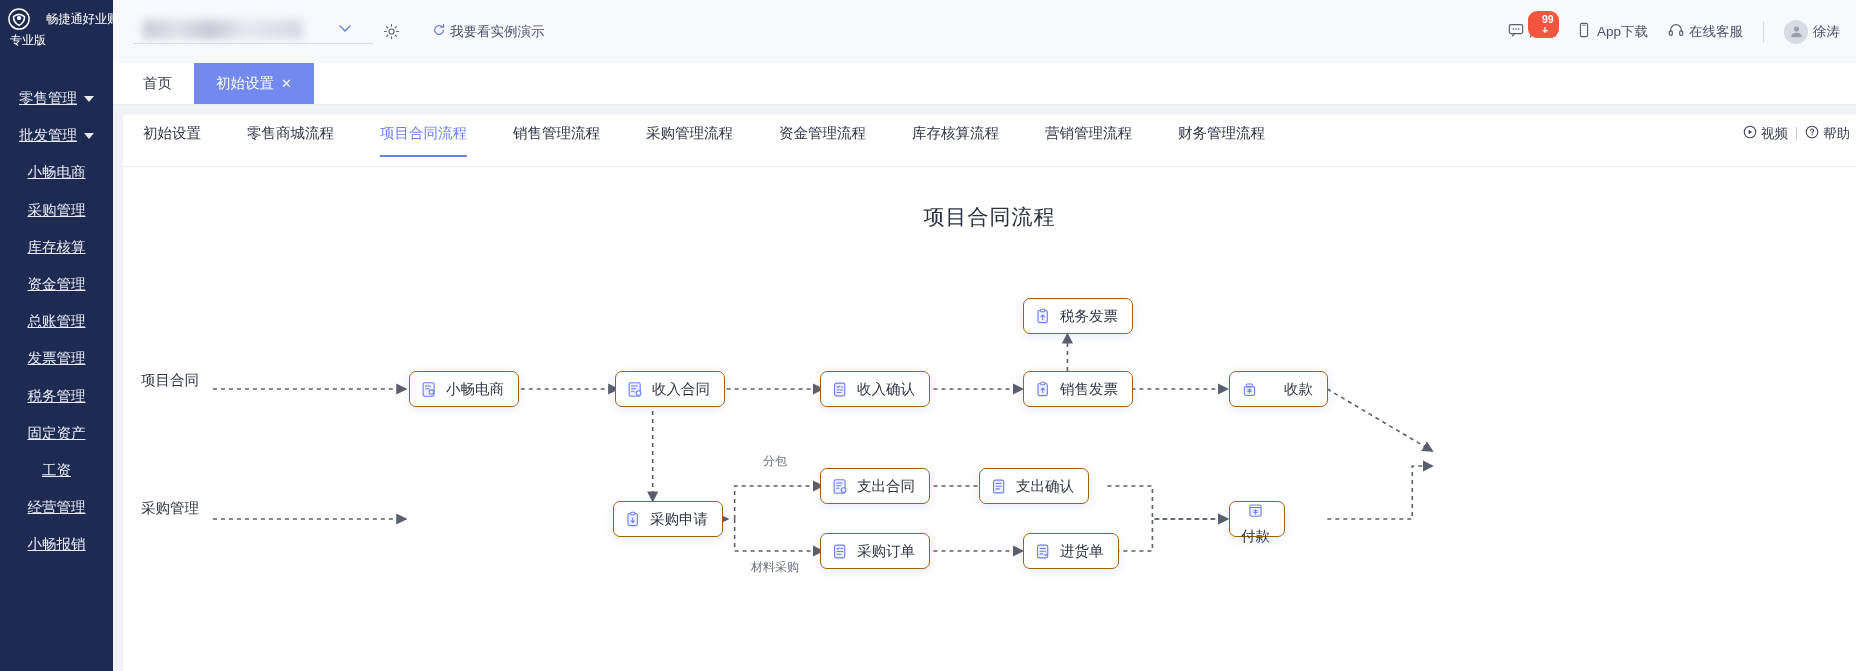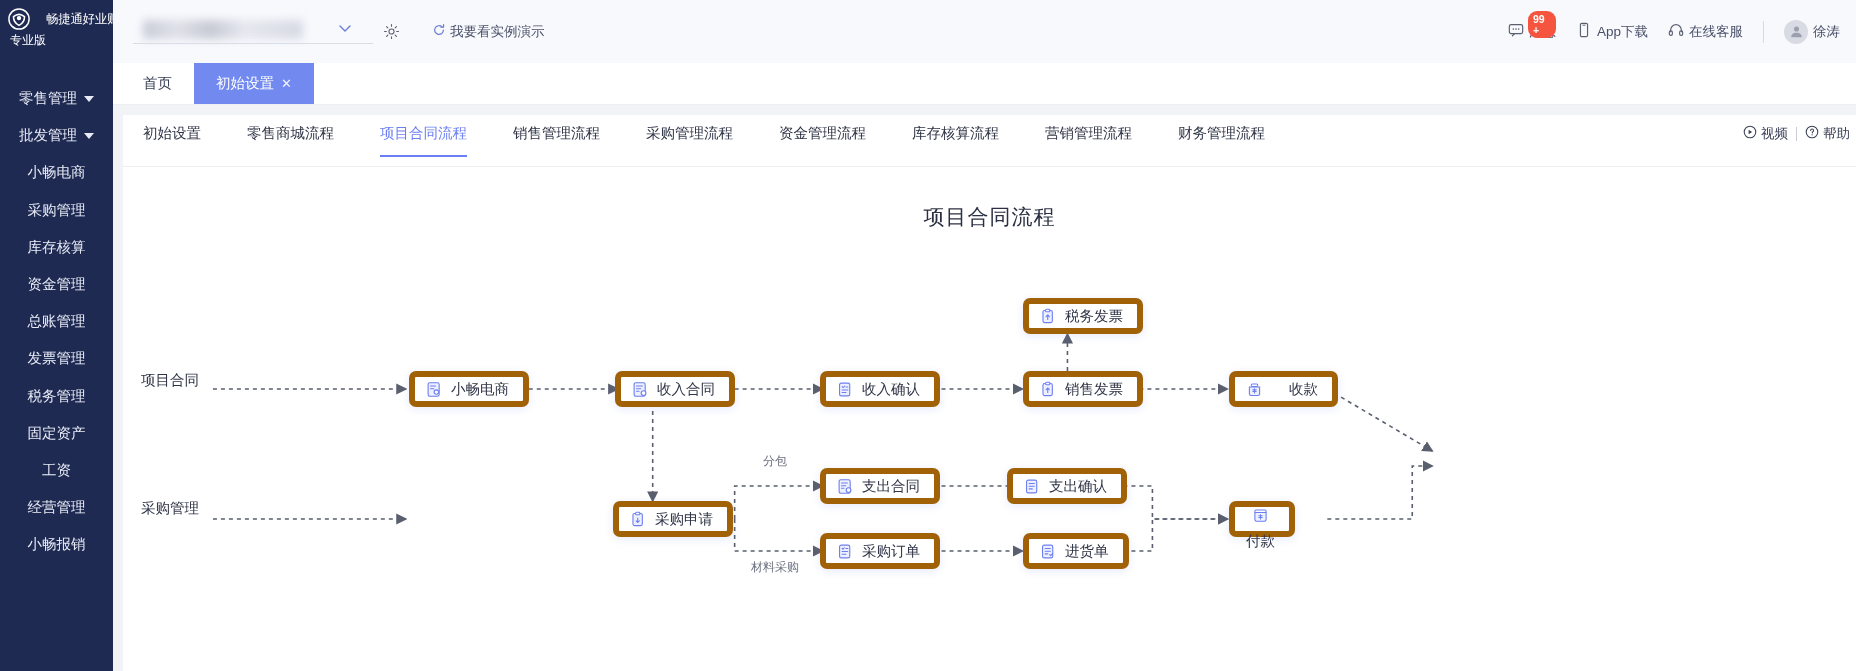--- a/index.html
+++ b/index.html
@@ -34,21 +34,21 @@
     color: #ffffff; font-size: 12px; margin-top: 2px; padding-left: 2px;
   }
   .menu { padding-top: 17px; }
   .menu-item {
     height: 37.2px;
     display: flex; align-items: center; justify-content: center;
     color: #e8ecf7; font-size: 14.5px;
     cursor: pointer;
     position: relative;
   }
-  .menu-label { white-space: nowrap; }
+  .menu-label { white-space: nowrap; text-decoration: underline; }
   .caret {
     margin-left: 7px;
     width: 0; height: 0;
     border-left: 5px solid transparent;
     border-right: 5px solid transparent;
     border-top: 6px solid #e8ecf7;
   }
 
   
   .right { flex: 1 1 auto; display: flex; flex-direction: column; min-width: 0; }
@@ -89,21 +89,21 @@
     margin-left: auto; display: flex; align-items: center; gap: 20px;
   }
   .hdr-item {
     display: flex; align-items: center; gap: 5px;
     color: #4a5068; font-size: 13.5px; cursor: pointer; position: relative;
   }
   .badge {
     position: absolute; top: -11px; left: 20px;
     background: #f5543f; color: #fff;
     font-size: 10.5px; line-height: 1;
-    padding: 3px 5px 3px 5px; border-radius: 9px;
+    padding: 3px 5px 3px 14px; border-radius: 9px;
     font-weight: bold;
   }
   .hdr-divider { width: 1px; height: 22px; background: #d7dae3; }
   .avatar {
     width: 24px; height: 24px; border-radius: 50%;
     background: #d8dbe3; display: flex; align-items: center; justify-content: center;
   }
   .user-name {
     color: #4a5068; font-size: 13.5px; white-space: nowrap; overflow: hidden;
     max-width: 28px;
@@ -163,21 +163,21 @@
   
   .diagram-title {
     text-align: center; font-size: 21px; color: #2b3042;
     margin-top: 36px; letter-spacing: 1px;
   }
   .canvas { position: relative; width: 100%; height: 420px; }
   .node {
     position: absolute;
     height: 36px;
     background: #ffffff;
-    border: 6px solid #a16207;
+    border: 1px solid #a16207;
     border-radius: 7px;
     box-shadow: 0 2px 9px rgba(108,127,242,.16);
     display: flex; align-items: center; gap: 8px;
     padding: 0 14px 0 11px;
     font-size: 14.5px; color: #2f3446;
     white-space: nowrap; cursor: pointer;
   }
   .node svg { flex: 0 0 17px; }
   .swimlane {
     position: absolute; font-size: 14.5px; color: #2f3446; white-space: nowrap;
@@ -494,21 +494,21 @@
 
           <div class="node" style="left:697px; top:237px;">
             <svg viewBox="0 0 20 20">
               <rect x="2.5" y="2" width="13" height="16" rx="2" fill="#eef0fe" stroke="#6c7ff2" stroke-width="1.3"></rect>
               <path d="M5.3 6h7M5.3 9h5M5.3 12h3" stroke="#6c7ff2" stroke-width="1.2" stroke-linecap="round"></path>
               <circle cx="13.6" cy="14.2" r="2.8" fill="#fff" stroke="#6c7ff2" stroke-width="1.3"></circle>
             </svg>
             <span>支出合同</span>
           </div>
 
-          <div class="node" style="left:884px; top:237px;">
+          <div class="node" style="left:856px; top:237px;">
             <svg viewBox="0 0 20 20">
               <rect x="3" y="2.5" width="12" height="15" rx="2" fill="#eef0fe" stroke="#6c7ff2" stroke-width="1.3"></rect>
               <path d="M6 6.4h6.2M6 9.6h6.2M6 12.8h3.8" stroke="#6c7ff2" stroke-width="1.2" stroke-linecap="round"></path>
             </svg>
             <span>支出确认</span>
           </div>
 
           <div class="node" style="left:697px; top:302px;">
             <svg viewBox="0 0 20 20">
               <rect x="3" y="2.5" width="12" height="15" rx="2" fill="#eef0fe" stroke="#6c7ff2" stroke-width="1.3"></rect>

